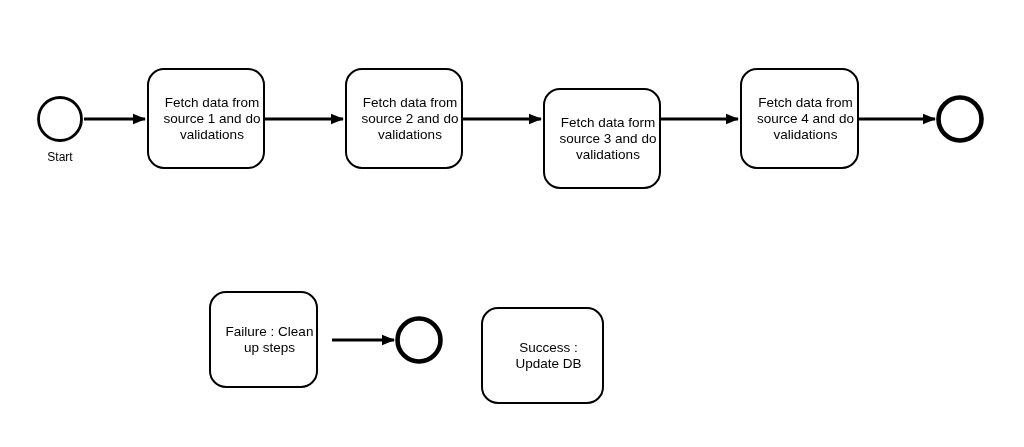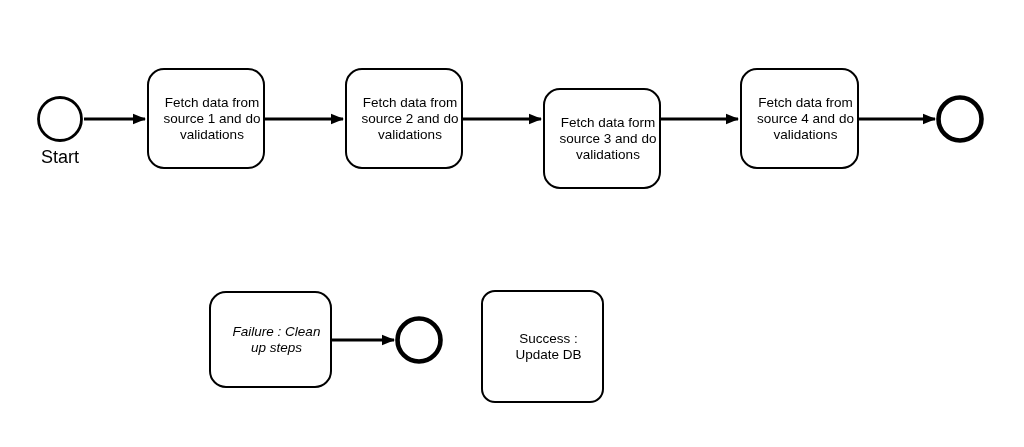--- a/index.html
+++ b/index.html
@@ -46,29 +46,29 @@
     font-size: 13.5px;
     line-height: 16px;
     color: #000000;
     white-space: pre-line;
     padding-left: 12px;
   }
   .task-1 { left: 147px; top: 68px;  width: 118px; height: 101px; }
   .task-2 { left: 345px; top: 68px;  width: 118px; height: 101px; }
   .task-3 { left: 543px; top: 68px;  width: 118px; height: 101px; margin-top: 20px; }
   .task-4 { left: 740px; top: 68px;  width: 119px; height: 101px; }
-  .task-failure { left: 209px; top: 291px; width: 123px; height: 97px; font-style: italic; }
-  .task-success { left: 481px; top: 290px; width: 123px; height: 113px; border-radius: 14px; }
+  .task-failure { left: 209px; top: 291px; width: 109px; height: 97px; }
+  .task-success { left: 481px; top: 307px; width: 123px; height: 97px; }
   .start-label {
     position: absolute;
     left: 25px;
     top: 149px;
     width: 70px;
     text-align: center;
-    font-size: 18px;
+    font-size: 12px;
     line-height: 16px;
     color: #000000;
   }
 </style>
 </head>
 <body>
 
 <div class="canvas">
 
   <svg class="connector-layer" width="1024" height="447" viewBox="0 0 1024 447" xmlns="http://www.w3.org/2000/svg">

